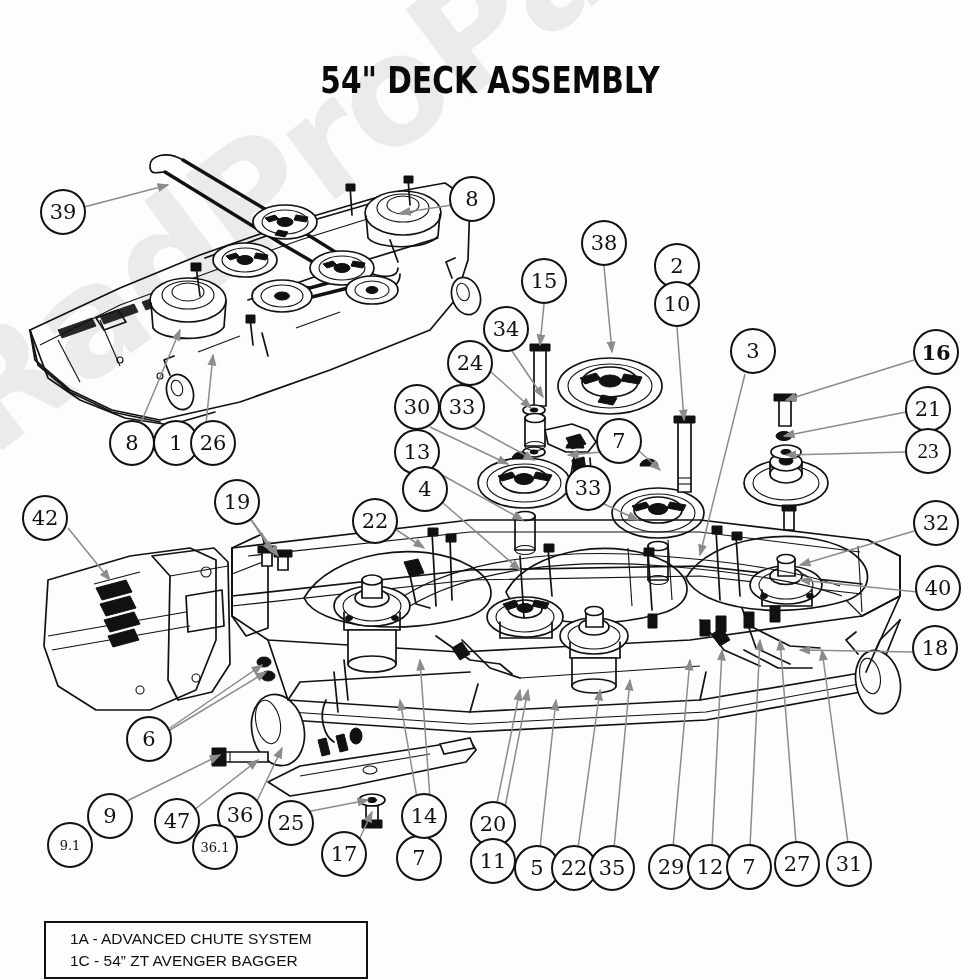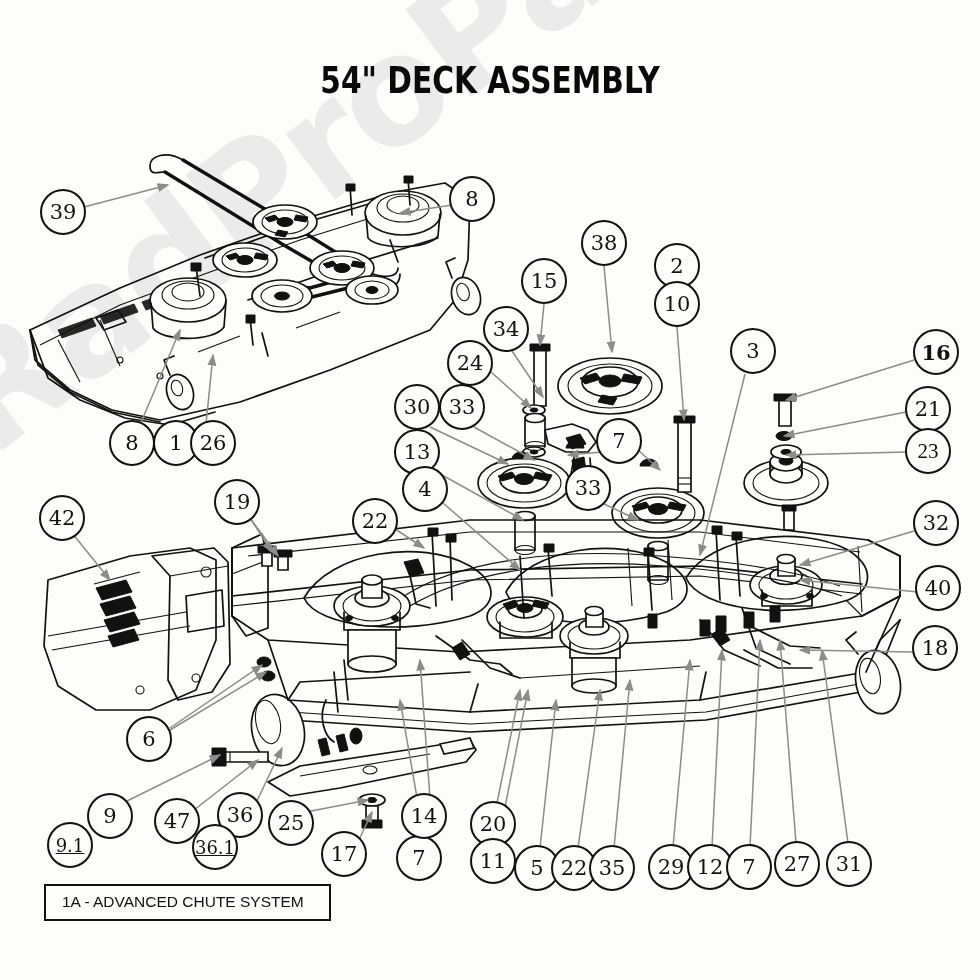--- a/index.html
+++ b/index.html
@@ -82,32 +82,32 @@
     display: flex;
     align-items: center;
     justify-content: center;
     font-family: "DejaVu Serif", "Liberation Serif", serif;
     color: #111;
     z-index: 5;
     user-select: none;
   }
   .callout.n1 { width: 46px; height: 46px; font-size: 21px; margin-left: -23px; margin-top: -23px; }
   .callout.n2 { width: 46px; height: 46px; font-size: 21px; margin-left: -23px; margin-top: -23px; }
-  .callout.dec { width: 46px; height: 46px; font-size: 18px; margin-left: -23px; margin-top: -23px; text-decoration: underline; }
+  .callout.dec { width: 46px; height: 46px; font-size: 13px; margin-left: -23px; margin-top: -23px; }
 
   
   #legend {
     position: absolute;
     left: 44px;
-    top: 884px;
-    width: 287px;
+    top: 921px;
+    width: 324px;
     border: 2.4px solid #111;
     background: #fdfdfb;
     box-sizing: border-box;
-    padding: 5px 8px 6px 16px;
+    padding: 5px 8px 6px 24px;
     z-index: 7;
   }
   #legend .lrow {
     font-family: "Liberation Sans", sans-serif;
     font-size: 15.5px;
     line-height: 21.5px;
     color: #111;
     white-space: nowrap;
   }
 </style>
@@ -582,21 +582,21 @@
       <div class="callout n2" style="left: 417px; top: 407px;">30</div>
       <div class="callout n2" style="left: 462px; top: 407px;">33</div>
       <div class="callout n2" style="left: 417px; top: 452px;">13</div>
       <div class="callout n1" style="left: 619px; top: 441px;">7</div>
       <div class="callout n1" style="left: 425px; top: 489px;">4</div>
       <div class="callout n2" style="left: 588px; top: 488px;">33</div>
       <div class="callout n2" style="left: 936px; top: 523px;">32</div>
       <div class="callout n1" style="left: 132px; top: 443px;">8</div>
       <div class="callout n1" style="left: 176px; top: 443px;">1</div>
       <div class="callout n2" style="left: 213px; top: 443px;">26</div>
-      <div class="callout n2" style="left: 62px; top: 518px;">42</div>
+      <div class="callout n2" style="left: 45px; top: 518px;">42</div>
       <div class="callout n2" style="left: 237px; top: 502px;">19</div>
       <div class="callout n2" style="left: 375px; top: 521px;">22</div>
       <div class="callout n2" style="left: 938px; top: 588px;">40</div>
       <div class="callout n2" style="left: 935px; top: 648px;">18</div>
       <div class="callout n1" style="left: 149px; top: 739px;">6</div>
       <div class="callout n1" style="left: 110px; top: 816px;">9</div>
       <div class="callout dec" style="left: 70px; top: 845px;">9.1</div>
       <div class="callout n2" style="left: 177px; top: 821px;">47</div>
       <div class="callout n2" style="left: 240px; top: 815px;">36</div>
       <div class="callout dec" style="left: 215px; top: 847px;">36.1</div>
@@ -611,15 +611,16 @@
       <div class="callout n2" style="left: 612px; top: 868px;">35</div>
       <div class="callout n2" style="left: 671px; top: 867px;">29</div>
       <div class="callout n2" style="left: 710px; top: 867px;">12</div>
       <div class="callout n1" style="left: 749px; top: 867px;">7</div>
       <div class="callout n2" style="left: 797px; top: 864px;">27</div>
       <div class="callout n2" style="left: 849px; top: 864px;">31</div>
     </div>
 
   <div id="legend">
     <div class="lrow">1A - ADVANCED CHUTE SYSTEM</div>
+    <div class="lrow">1C - 54” ZT AVENGER BAGGER</div>
   </div>
 
 </div>
 
 </body></html>

